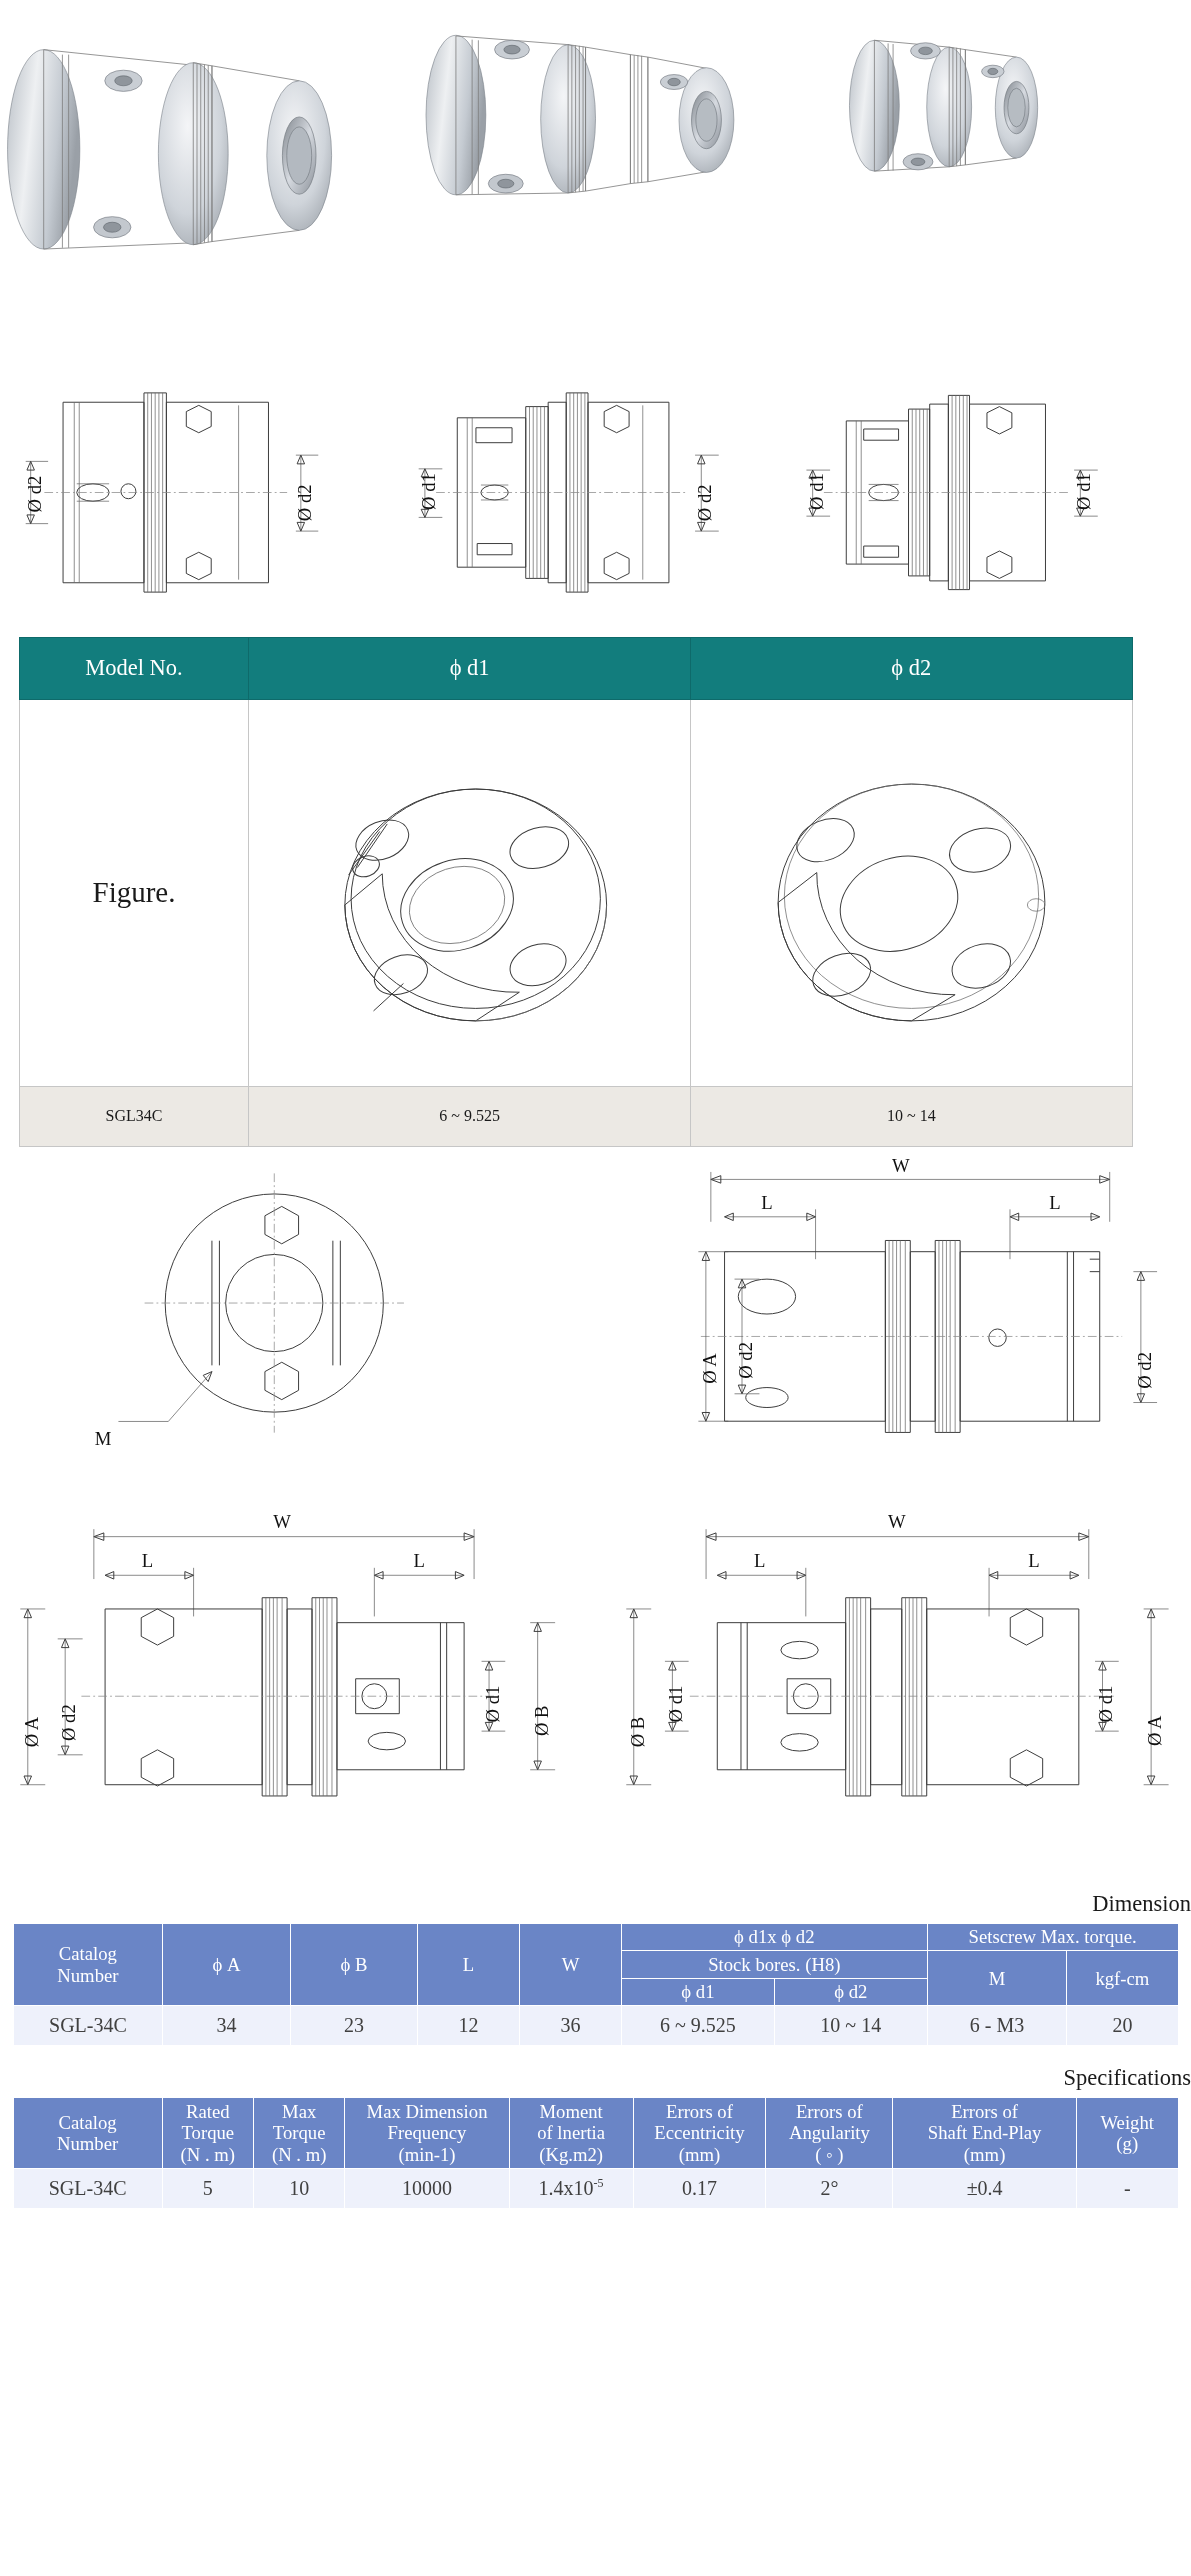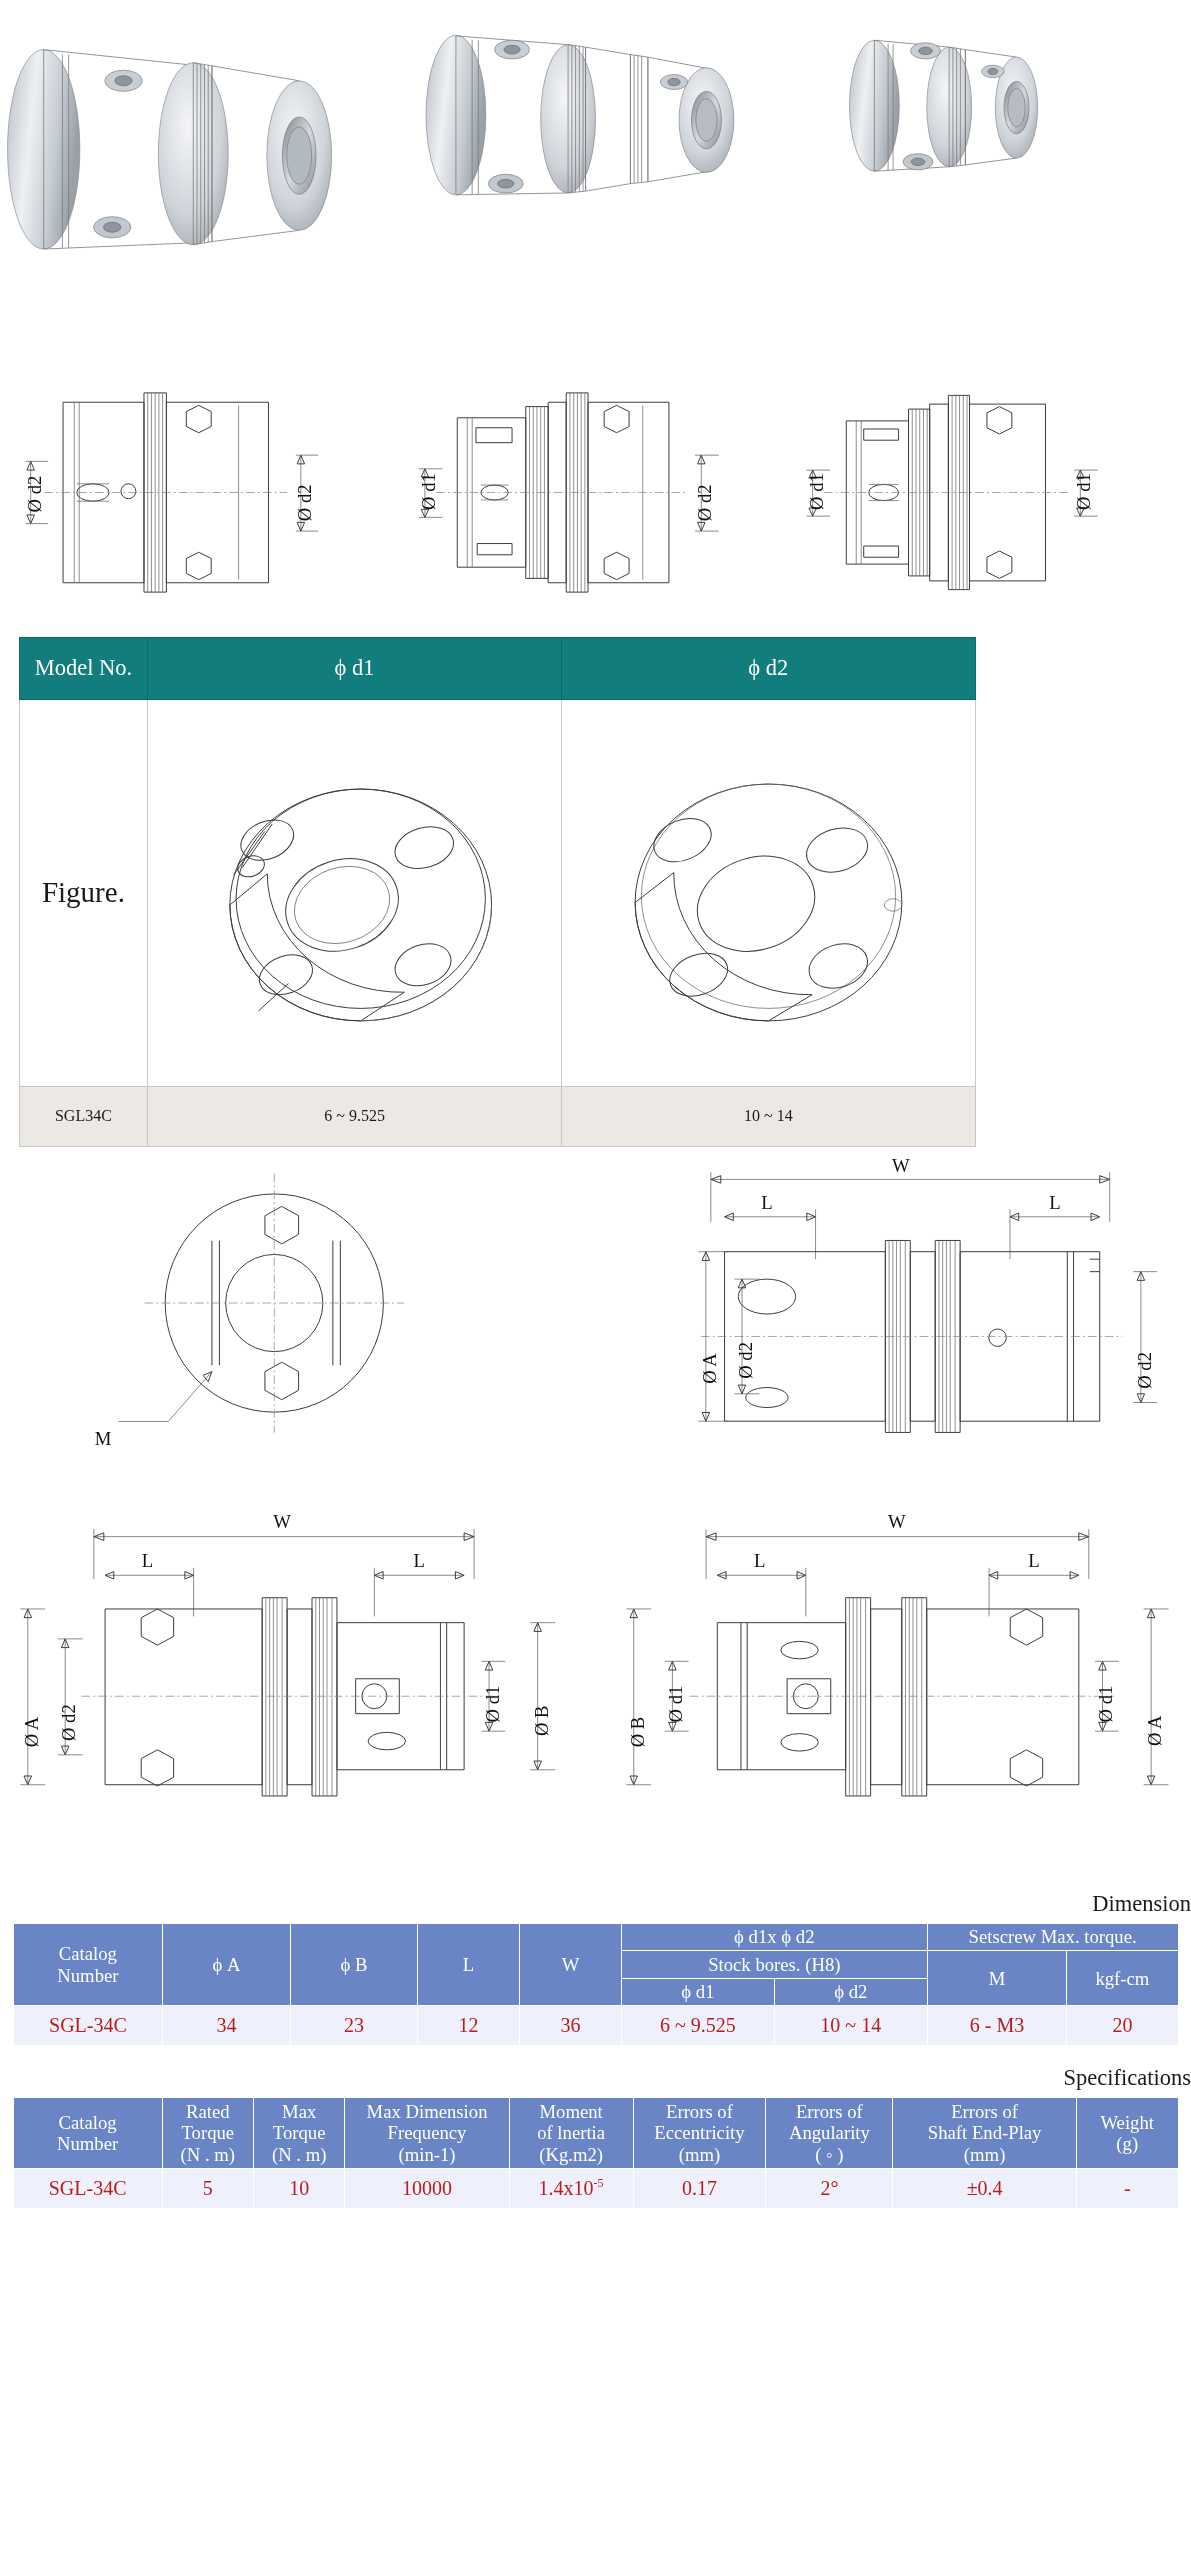--- a/index.html
+++ b/index.html
@@ -28,21 +28,21 @@
     display: flex;
     gap: 12.5px;
     padding: 6.2px 18.7px 0 18.7px;
     height: 262px;
   }
   .dim-cell { flex: 1; position: relative; }
 
   
   .model-table {
     margin: 12.5px 18.7px 0 18.7px;
-    width: 957px;
+    width: 1114px;
     border-collapse: collapse;
     border: 0.6px solid #b9b9b9;
     font-size: 21px;
   }
   .model-table th {
     background: #127d7d;
     color: #ffffff;
     font-weight: normal;
     height: 62px;
     border: 0.6px solid #0e6a6a;
@@ -92,21 +92,21 @@
     line-height: 1.15;
     padding: 2.5px 1.2px;
   }
   table.data td {
     background: #eef1fb;
     border: 0.6px solid #ffffff;
     text-align: center;
     vertical-align: middle;
     height: 40px;
     font-size: 20px;
-    color: #b91c1c;
+    color: #404040;
   }
   table.data td.first { text-align: center; }
   sup { font-size: 0.6em; vertical-align: super; }
 
   
   svg { display: block; overflow: visible; }
   .ln { stroke: #3c3c3c; stroke-width: 1.6; fill: none; }
   .ln-t { stroke: #6a6a6a; stroke-width: 1.2; fill: none; }
   .cl { stroke: #8a8a8a; stroke-width: 1.2; fill: none; stroke-dasharray: 14 5 3 5; }
   .ext { stroke: #555; stroke-width: 1.1; fill: none; }

